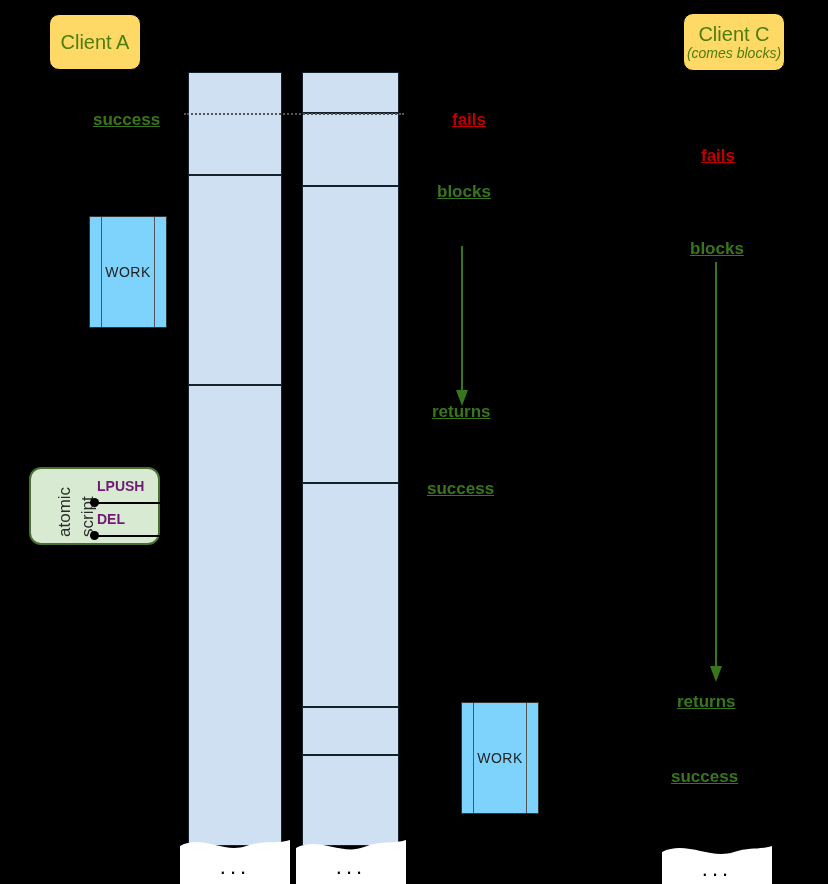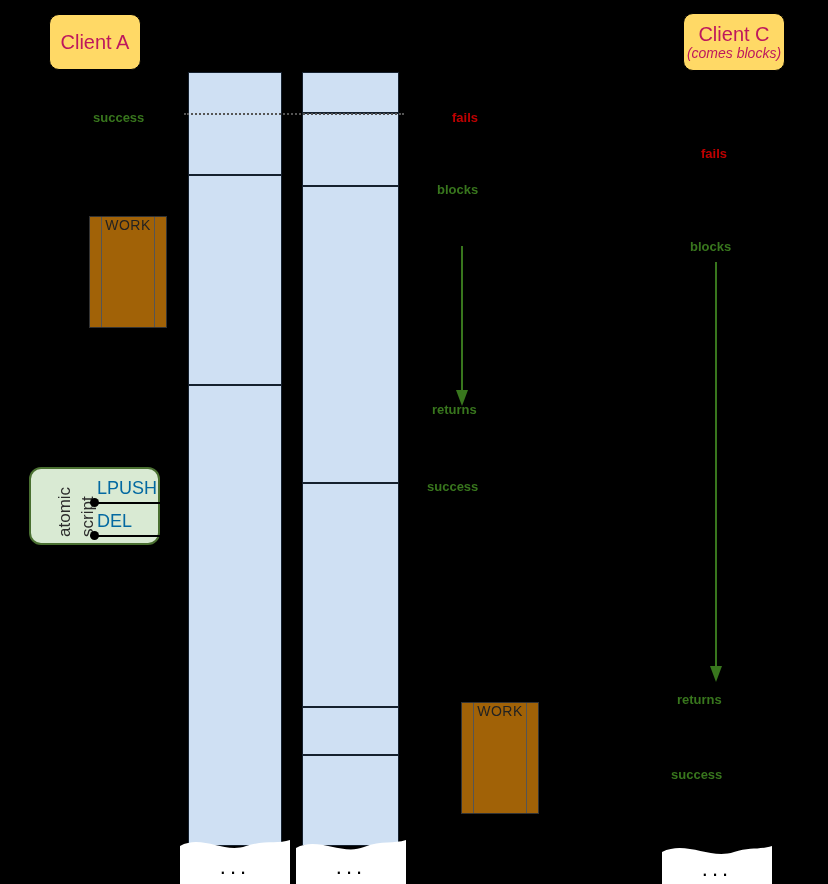--- a/index.html
+++ b/index.html
@@ -21,21 +21,21 @@
 
   
   .client-box {
     background: #ffd966;
     border: 1px solid #000000;
     border-radius: 10px;
     display: flex;
     flex-direction: column;
     align-items: center;
     justify-content: center;
-    color: #be185d;
+    color: #4d7c0f;
     box-sizing: border-box;
   }
   .client-title {
     font-size: 20px;
     line-height: 22px;
     white-space: nowrap;
   }
   .client-sub {
     font-size: 14px;
     font-style: italic;
@@ -43,25 +43,26 @@
     white-space: nowrap;
   }
   .blue-seg {
     background: #cfe0f3;
     border: 1px solid #16212e;
     box-sizing: border-box;
   }
 
   
   .work-box {
-    background: #a16207;
+    background: #7dd3fc;
     border: 1px solid #333333;
     box-sizing: border-box;
     position: relative;
     display: flex;
+    align-items: center;
     justify-content: center;
   }
   .work-box .rule {
     position: absolute;
     top: 0; bottom: 0;
     width: 0;
     border-left: 1px solid #555555;
   }
   .work-box .rule.l { left: 11px; }
   .work-box .rule.r { right: 11px; }
@@ -83,42 +84,44 @@
   }
   .vert-label {
     position: absolute;
     font-size: 17px;
     color: #2b2b2b;
     white-space: nowrap;
     transform-origin: 0 0;
   }
   .cmd-label {
     position: absolute;
-    font-size: 18px;
-    color: #0369a1;
-    white-space: nowrap;
+    font-size: 14px;
+    color: #701a75;
+    white-space: nowrap;
+    font-weight: bold;
   }
   .dot {
     position: absolute;
     width: 9px; height: 9px;
     border-radius: 50%;
     background: #000000;
   }
   .lead {
     position: absolute;
     height: 0;
     border-top: 2px solid #000000;
   }
 
   
   .cap {
     position: absolute;
-    font-size: 13px;
+    font-size: 17px;
     font-weight: bold;
     white-space: nowrap;
+    text-decoration: underline;
   }
   .cap.green { color: #38761d; }
   .cap.red   { color: #c00000; }
 
   
   .dotline {
     position: absolute;
     height: 0;
     border-top: 2px dotted #555555;
   }

